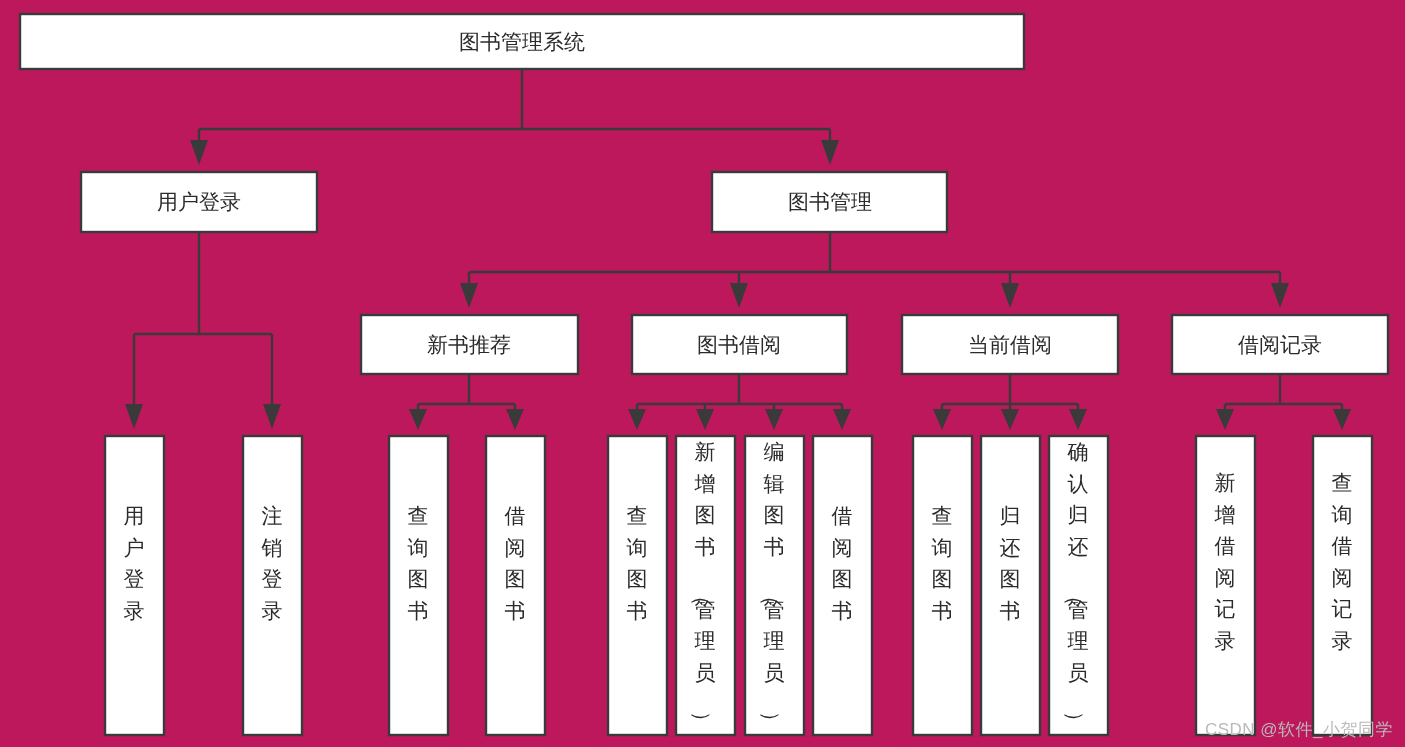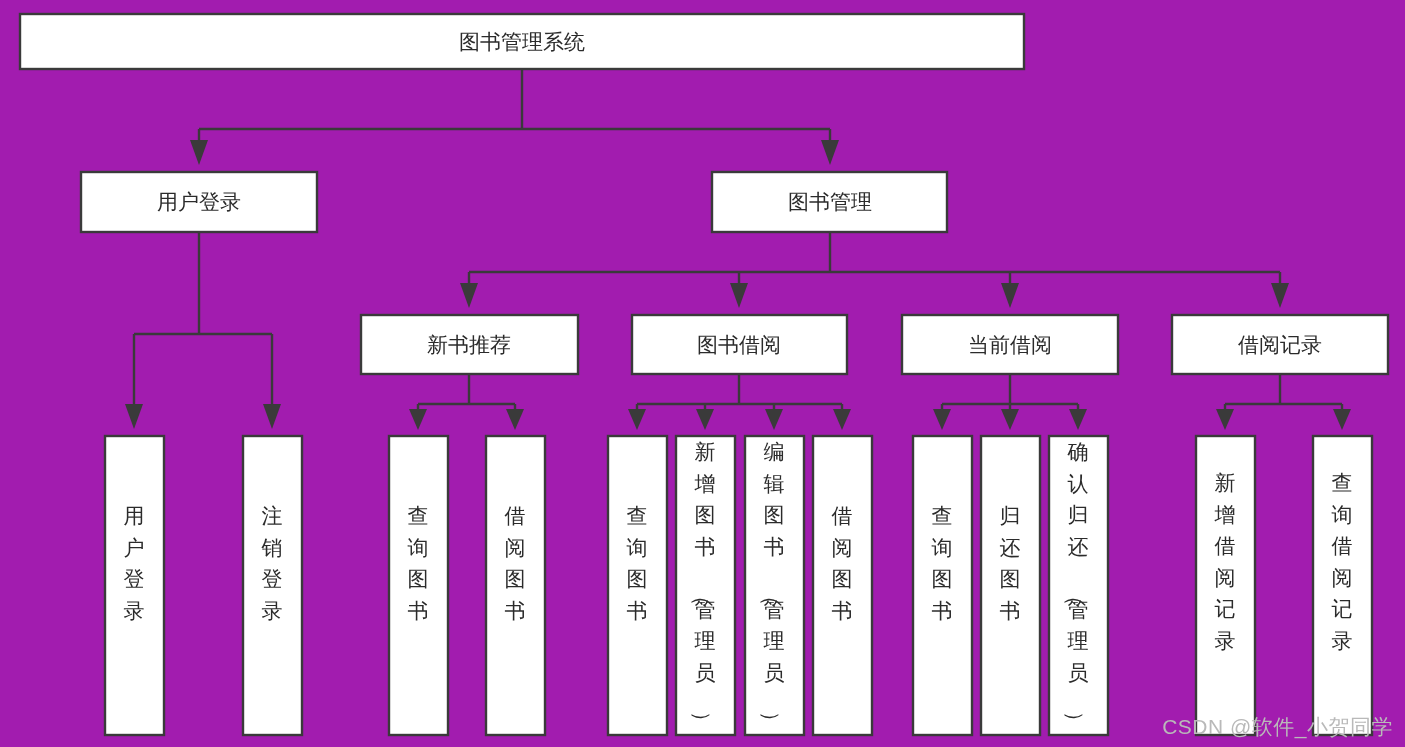--- a/index.html
+++ b/index.html
@@ -10,21 +10,21 @@
   body {
     width: 1405px;
     height: 747px;
     font-family: "Liberation Sans", "DejaVu Sans", sans-serif;
     overflow: hidden;
   }
   #diagram-root {
     position: relative;
     width: 1405px;
     height: 747px;
-    background: #a21caf;
+    background: #be185d;
   }
   svg#flow {
     position: absolute;
     left: 0;
     top: 0;
     width: 1405px;
     height: 747px;
   }
   .node-box {
     fill: #ffffff;
@@ -52,21 +52,21 @@
     font-family: "Liberation Sans", "DejaVu Sans", sans-serif;
     font-size: 21px;
     fill: #2b2b2b;
     text-anchor: middle;
   }
   .watermark {
     position: absolute;
     right: 12px;
     bottom: 6px;
     font-family: "Liberation Sans", "DejaVu Sans", sans-serif;
-    font-size: 21px;
+    font-size: 17px;
     color: #b9b9b9;
     letter-spacing: 0.5px;
     white-space: nowrap;
     user-select: none;
   }
 </style>
 </head>
 <body>
 
 <div id="diagram-root">

